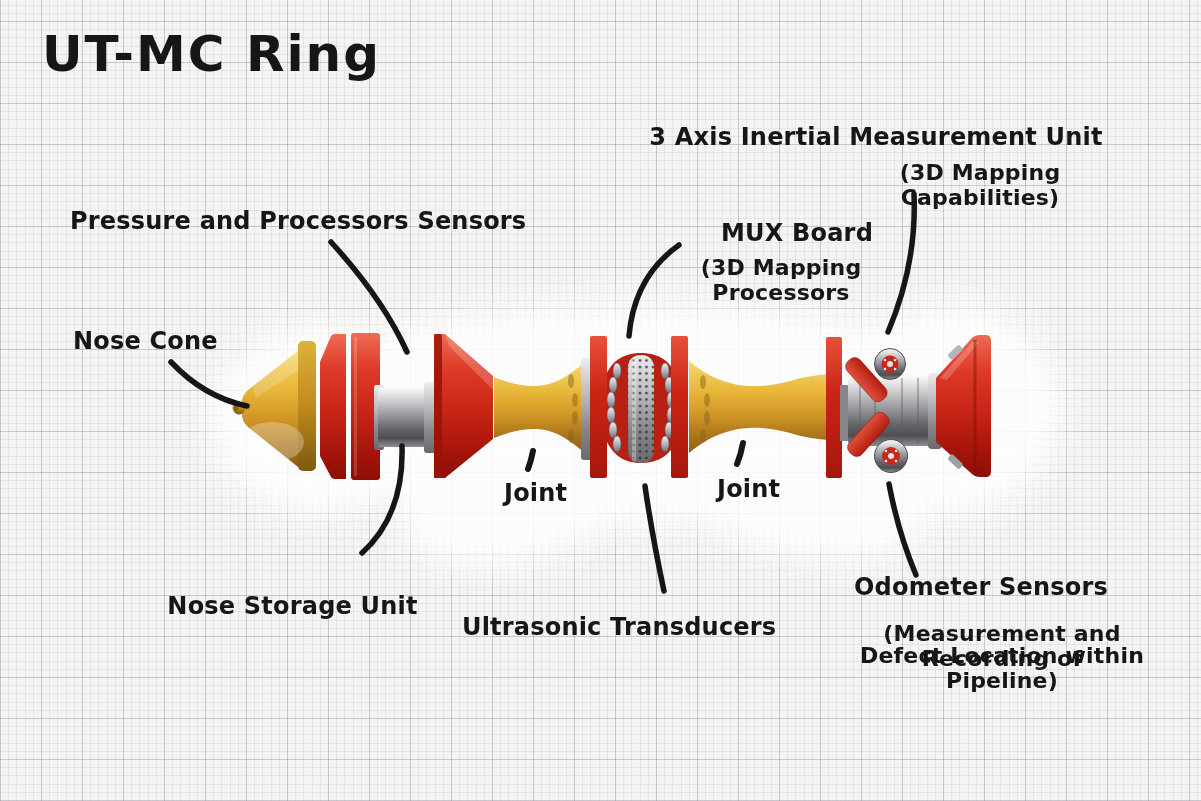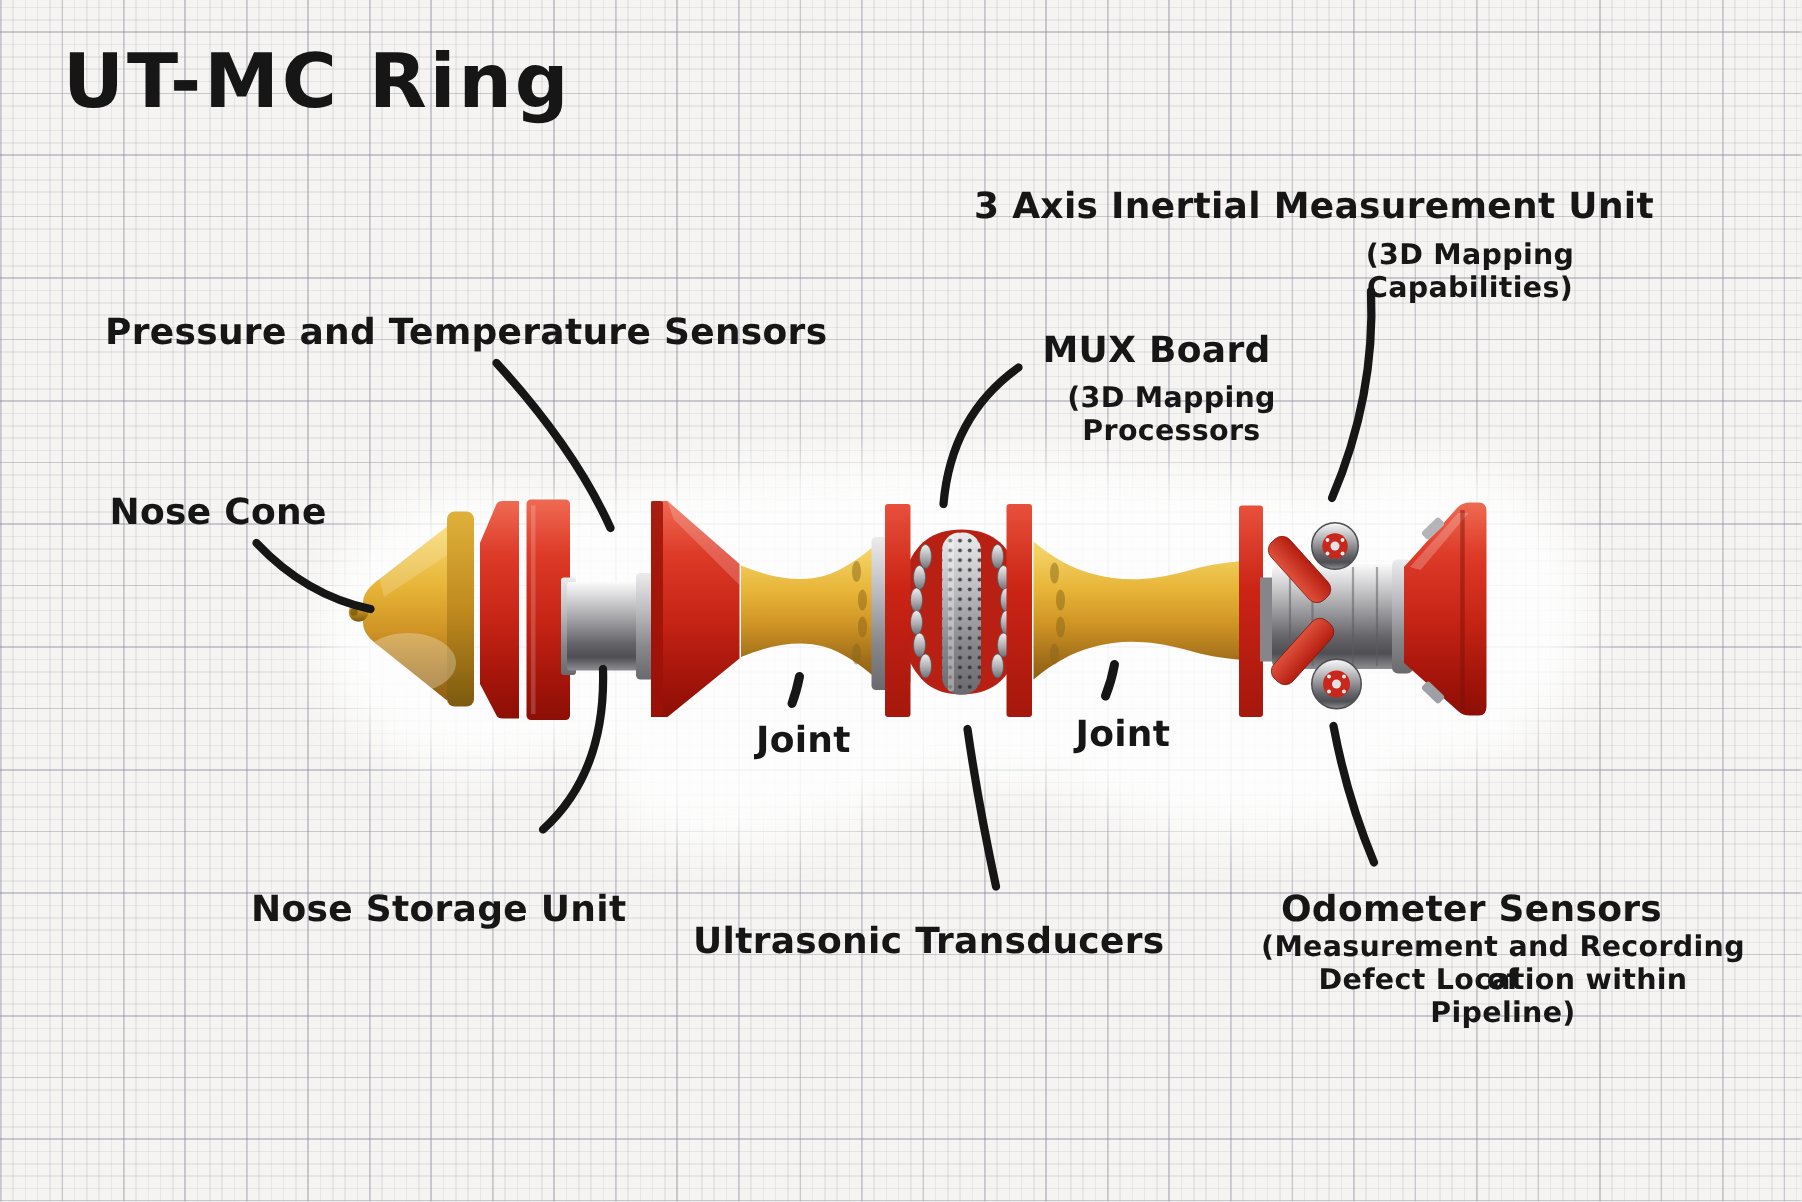--- a/index.html
+++ b/index.html
@@ -11,21 +11,21 @@
       repeating-linear-gradient(90deg, rgba(130,136,152,.32) 0 1px, transparent 1px 41px),
       repeating-linear-gradient(0deg,  rgba(140,146,162,.14) 0 1px, transparent 1px 8.2px),
       repeating-linear-gradient(90deg, rgba(140,146,162,.14) 0 1px, transparent 1px 8.2px);
     font-family:"DejaVu Sans", sans-serif;
     color:#161616;
   }
   .lbl{position:absolute;font-weight:700;white-space:nowrap;line-height:1.15;}
   .lbl.center{text-align:center;white-space:normal;}
   .t-title{font-size:50px;letter-spacing:2px;}
   .t-main{font-size:24px;letter-spacing:0.2px;}
-  .t-sub{font-size:19px;letter-spacing:0.2px;}
+  .t-sub{font-size:22px;letter-spacing:0.2px;}
   svg{position:absolute;left:0;top:0;}
 </style>
 </head>
 <body>
 
 <div class="canvas">
 
   <svg width="1201" height="801" viewBox="0 0 1201 801">
     <defs>
       <linearGradient id="gYellowV" x1="0" y1="0" x2="0" y2="1">
@@ -214,31 +214,31 @@
       <path stroke-width="6" d="M 533 451 Q 531 461 528 469"></path>
       <path stroke-width="6" d="M 743 443 Q 741 454 737 464"></path>
     </g>
   </svg>
 
   <div class="lbl t-title" style="left:42px; top:26px;">UT-MC Ring</div>
 
   <div class="lbl t-main center" style="left:632px; top:124px; width:488px;">3 Axis Inertial Measurement Unit</div>
   <div class="lbl t-sub center" style="left:852px; top:160px; width:256px;">(3D Mapping Capabilities)</div>
 
-  <div class="lbl t-main" style="left:70px; top:208px;">Pressure and Temperature Sensors</div>
-
-  <div class="lbl t-main center" style="left:646px; top:220px; width:250px;">MUX Board</div>
+  <div class="lbl t-main" style="left:70px; top:208px;">Pressure and Processors Sensors</div>
+
+  <div class="lbl t-main center" style="left:672px; top:220px; width:250px;">MUX Board</div>
   <div class="lbl t-sub center" style="left:656px; top:255px; width:250px;">(3D Mapping Processors</div>
 
   <div class="lbl t-main" style="left:73px; top:328px;">Nose Cone</div>
 
   <div class="lbl t-main" style="left:504px; top:480px;">Joint</div>
   <div class="lbl t-main" style="left:717px; top:476px;">Joint</div>
 
   <div class="lbl t-main center" style="left:105px; top:593px; width:375px;">Nose Storage Unit</div>
 
   <div class="lbl t-main" style="left:462px; top:614px;">Ultrasonic Transducers</div>
 
-  <div class="lbl t-main center" style="left:845px; top:593px; width:272px;">Odometer Sensors</div>
+  <div class="lbl t-main center" style="left:845px; top:574px; width:272px;">Odometer Sensors</div>
   <div class="lbl t-sub center" style="left:832px; top:621px; width:340px;">(Measurement and Recording of</div>
   <div class="lbl t-sub center" style="left:832px; top:643px; width:340px;">Defect Location within Pipeline)</div>
 
 </div>
 
 </body></html>

